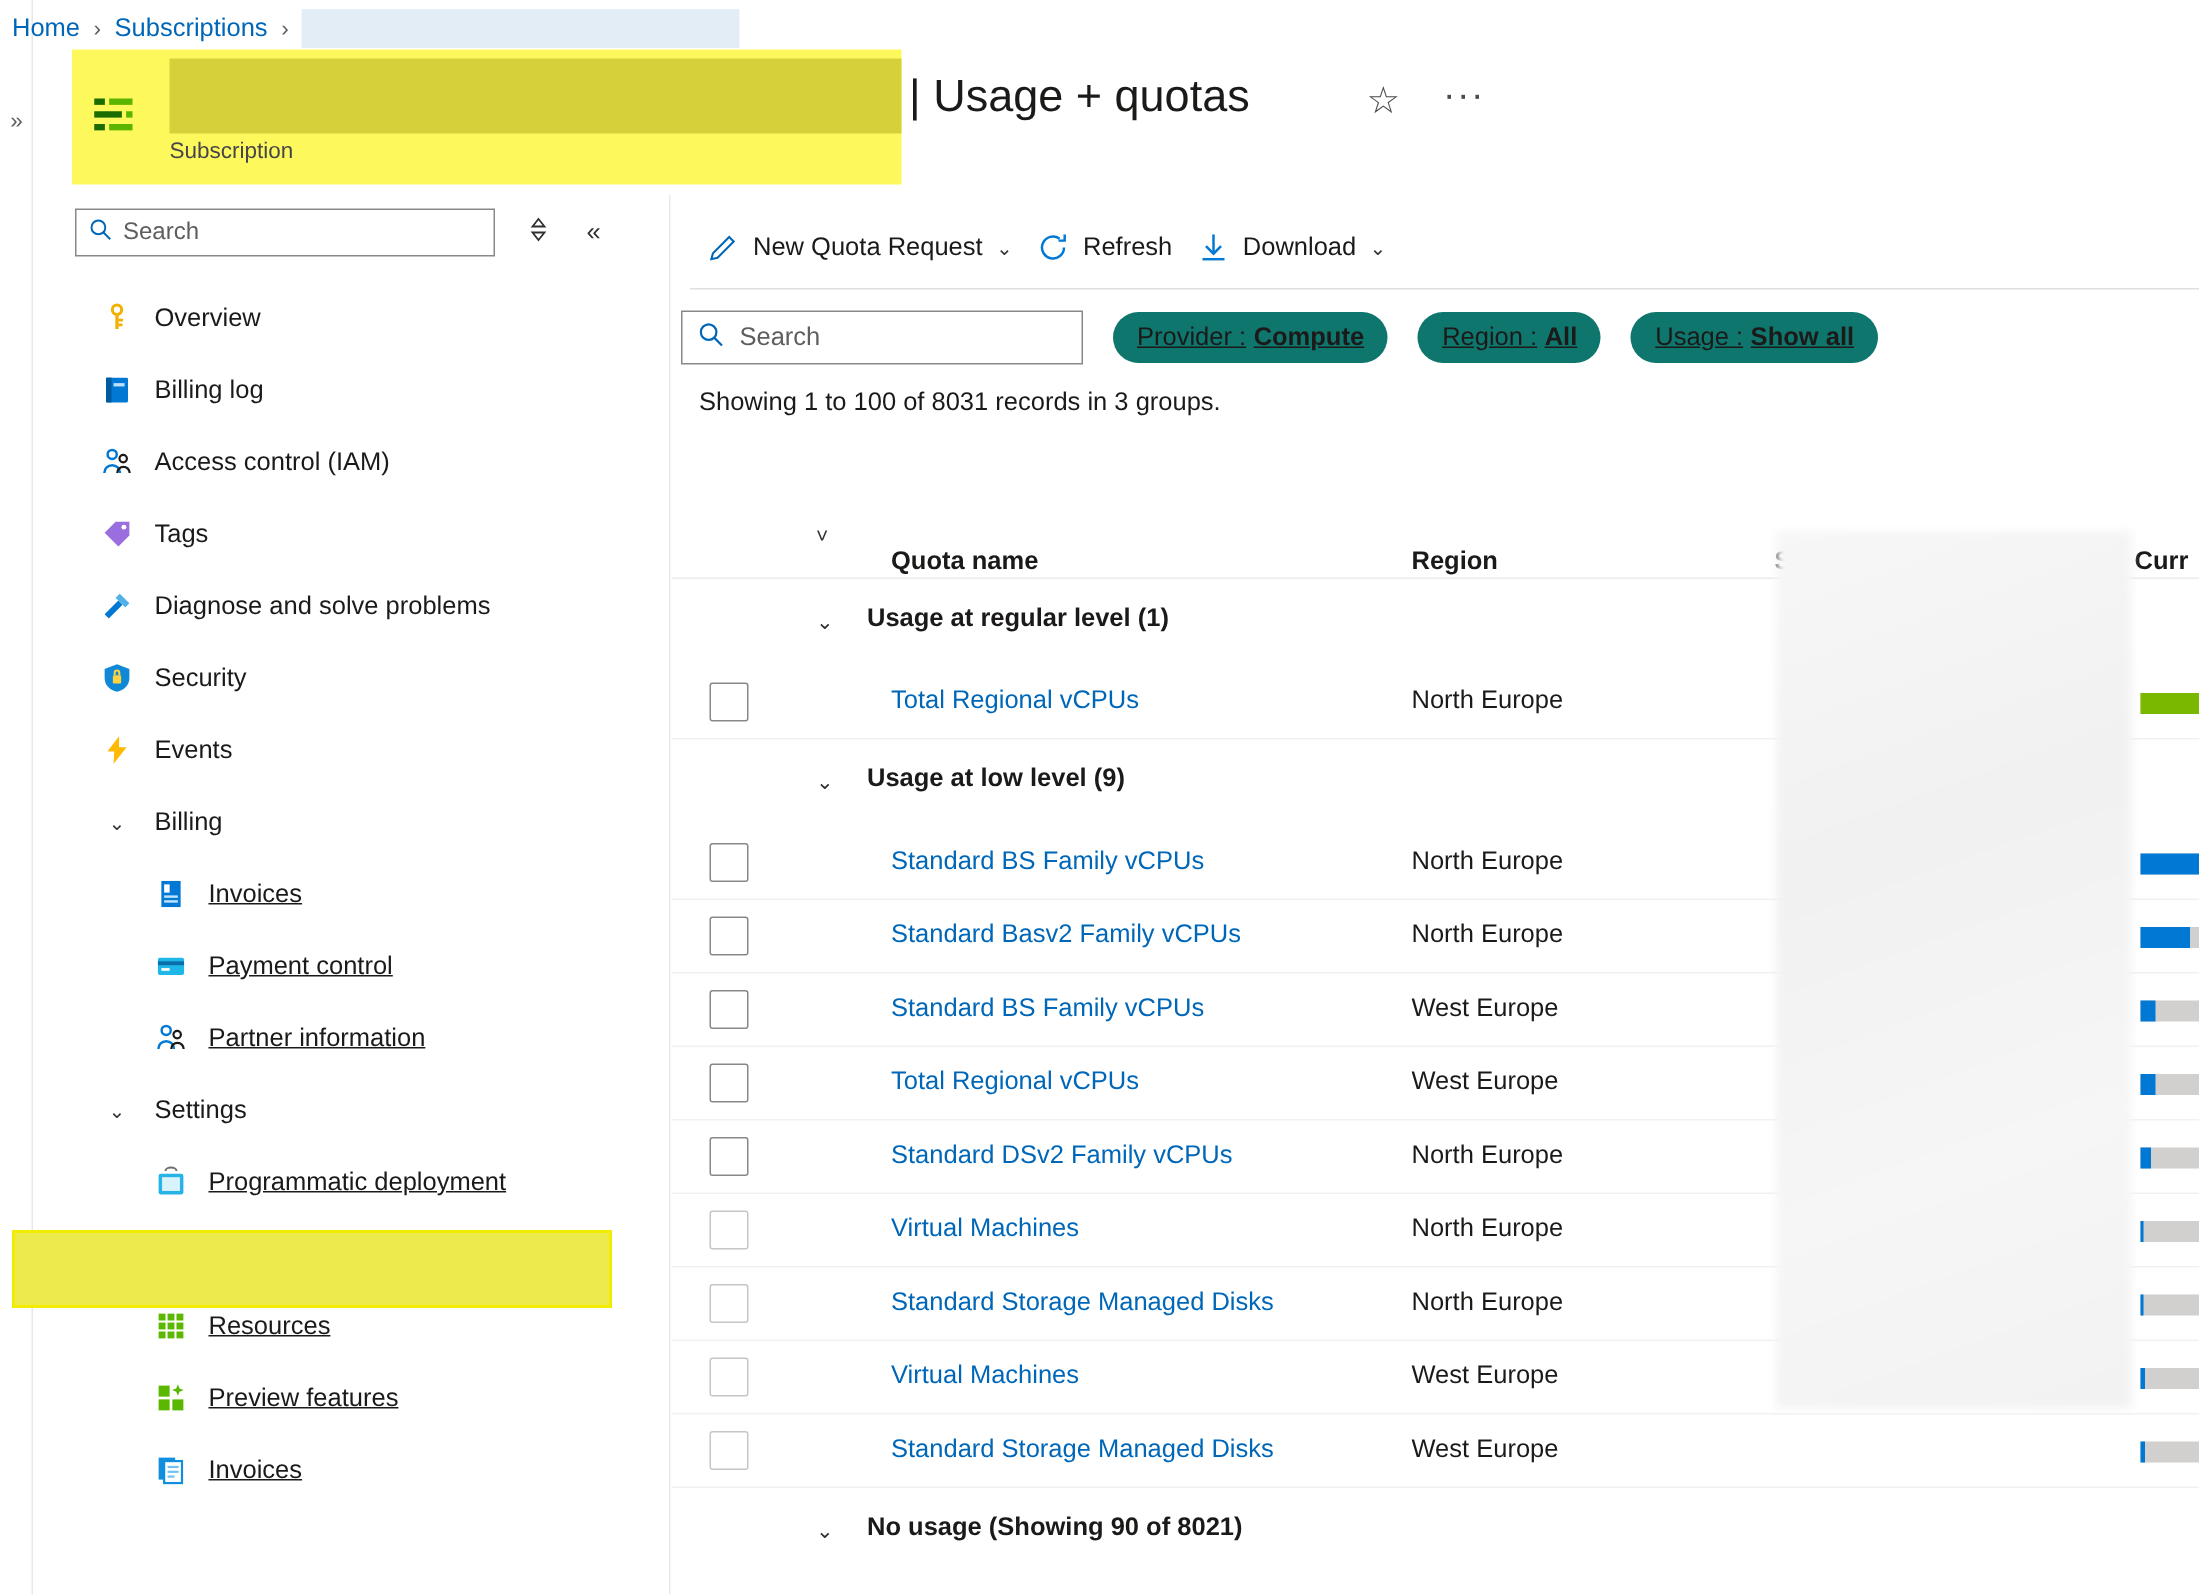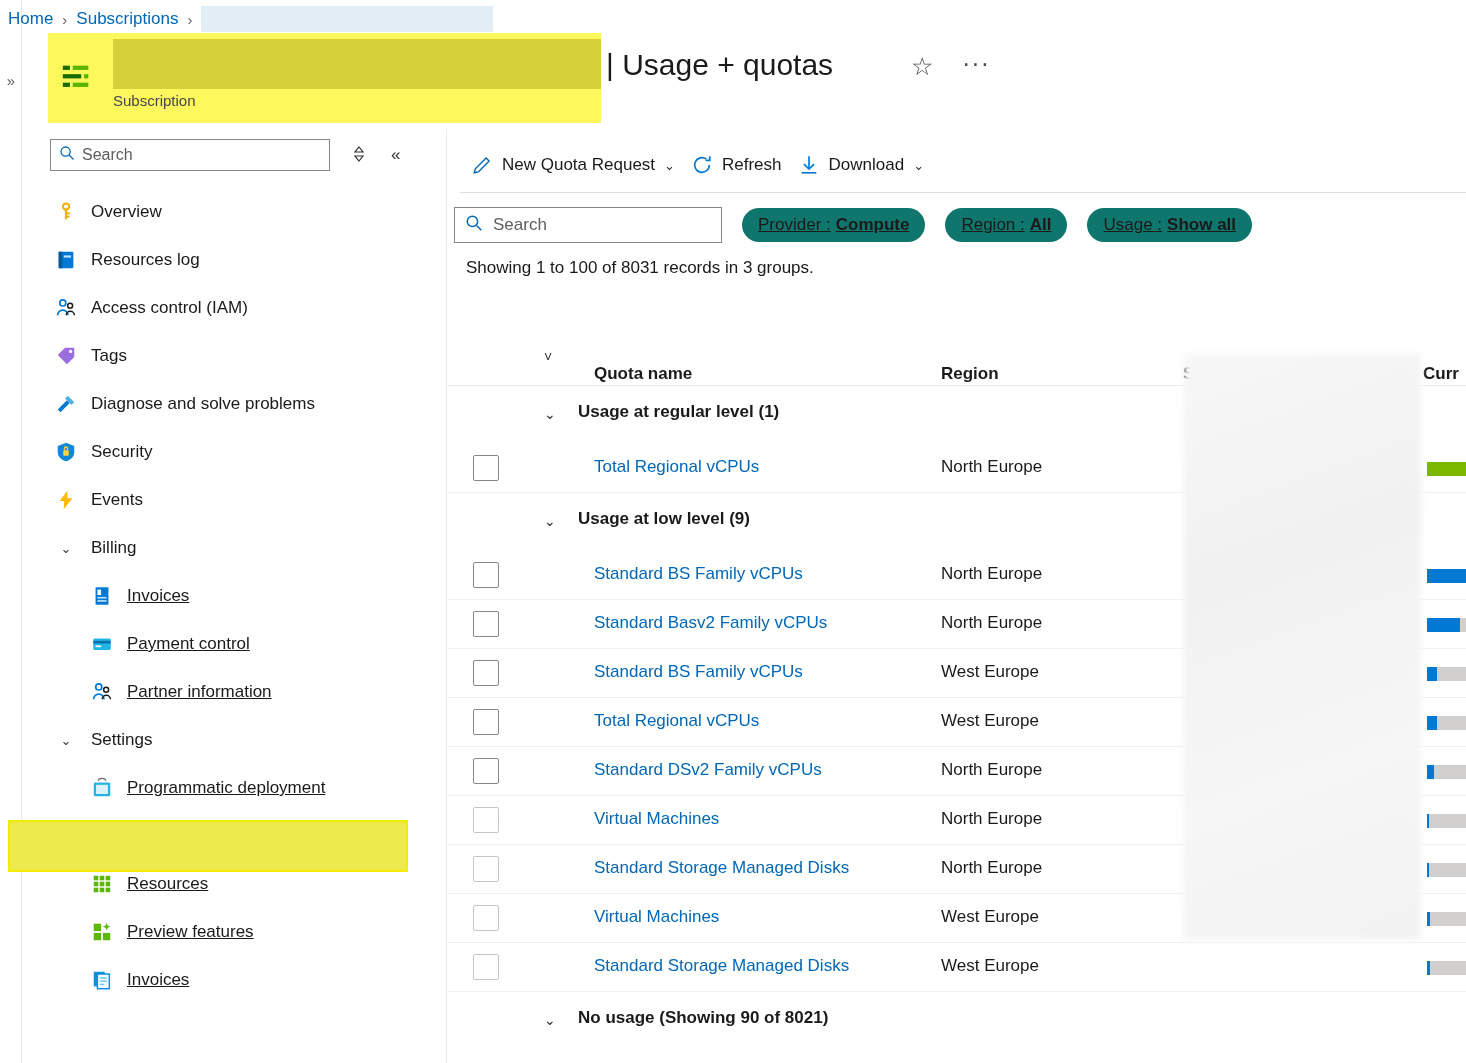--- a/index.html
+++ b/index.html
@@ -90,21 +90,21 @@
   .side-search .sicon { margin-right: 7px; }
   .side-search .stext { font-size: 16px; color: #5f5e5c; }
   .sort-toggle {
     margin-left: 20px; font-size: 15px; color: #323130; cursor: pointer;
     width: 18px; text-align: center;
   }
   .collapse-toggle {
     margin-left: 23px; font-size: 17px; color: #323130; cursor: pointer;
   }
 
-  .nav { position: absolute; left: 0; top: 58px; width: 425px; }
+  .nav { position: absolute; left: 12px; top: 58px; width: 425px; }
   .nav-item {
     height: 48px; display: flex; align-items: center;
     padding-left: 32px; font-size: 17px; color: #1b1a19;
     cursor: pointer;
   }
   .nav-item.sub { padding-left: 68px; text-decoration: underline; }
   .nav-item .ico {
     width: 24px; height: 24px; margin-right: 13px;
     flex: 0 0 24px; display: flex; align-items: center; justify-content: center;
   }
@@ -289,21 +289,21 @@
           <span class="nav-label">Overview</span>
         </div>
         <div class="nav-item">
           <span class="ico">
             <svg width="22" height="22" viewBox="0 0 24 24">
               <rect x="4" y="3" width="16" height="18" rx="1" fill="#0078d4"></rect>
               <rect x="4" y="3" width="4" height="18" fill="#005a9e"></rect>
               <rect x="9.5" y="7" width="8" height="2.4" fill="#bfe2ff"></rect>
             </svg>
           </span>
-          <span class="nav-label">Resources log</span>
+          <span class="nav-label">Billing log</span>
         </div>
         <div class="nav-item">
           <span class="ico">
             <svg width="22" height="22" viewBox="0 0 24 24">
               <circle cx="8.5" cy="6.5" r="3.3" fill="none" stroke="#0078d4" stroke-width="1.8"></circle>
               <path d="M2.8 20 a5.7 5.7 0 0 1 11.4 0" fill="none" stroke="#0078d4" stroke-width="1.8"></path>
               <circle cx="16.5" cy="9.5" r="2.7" fill="none" stroke="#1b1a19" stroke-width="1.6"></circle>
               <path d="M12.2 20 a4.5 4.5 0 0 1 9 0" fill="none" stroke="#1b1a19" stroke-width="1.6"></path>
             </svg>
           </span>

